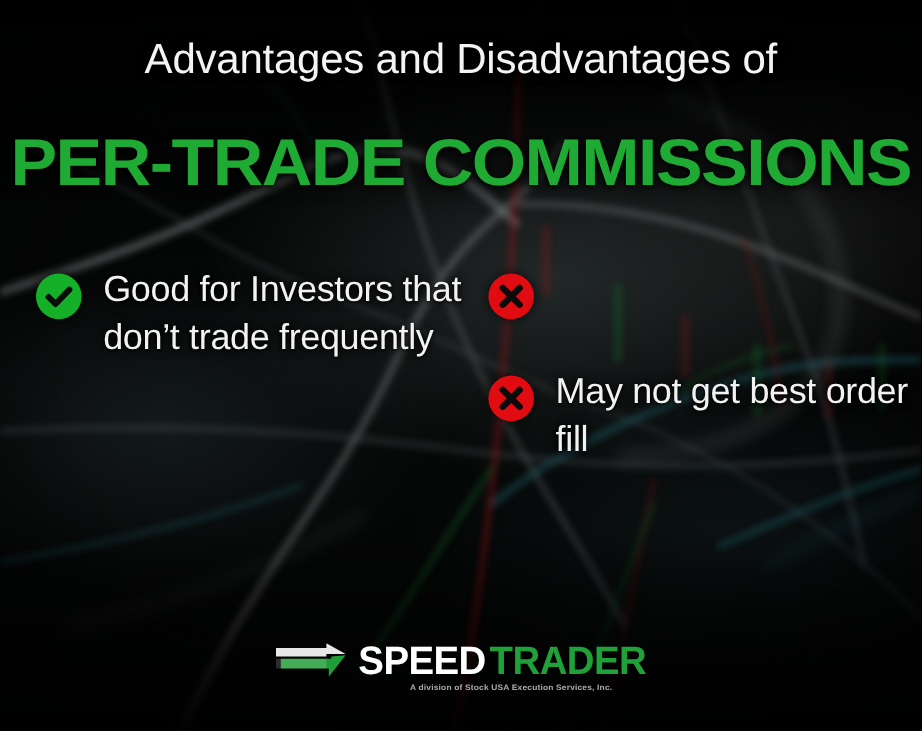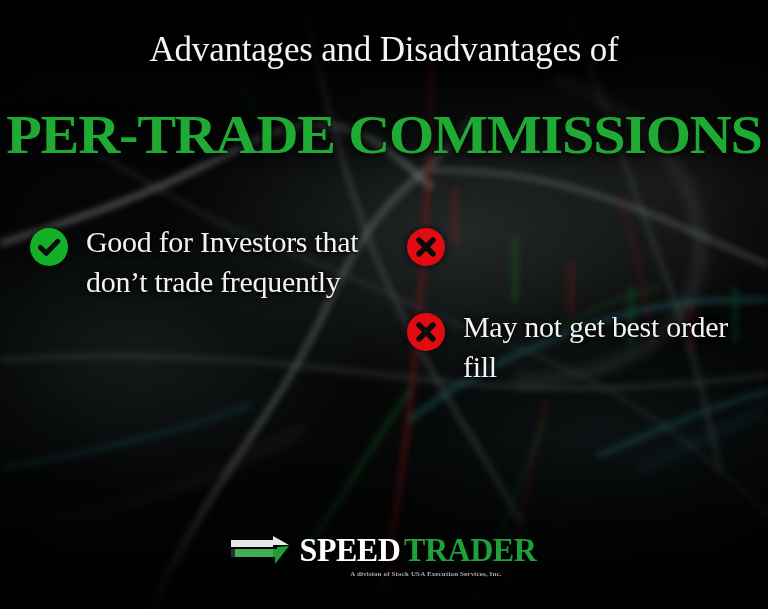--- a/index.html
+++ b/index.html
@@ -6,21 +6,21 @@
     margin: 0;
     padding: 0;
     background: #000;
   }
   #infographic {
     position: relative;
     width: 768px;
     height: 609px;
     overflow: hidden;
     background: #0f172a;
-    font-family: Liberation Serif, serif;
+    font-family: Liberation Sans, sans-serif;
     -webkit-font-smoothing: antialiased;
   }
 
   
   .bg-layer {
     position: absolute;
     inset: 0;
     pointer-events: none;
   }
   .bg-base {

